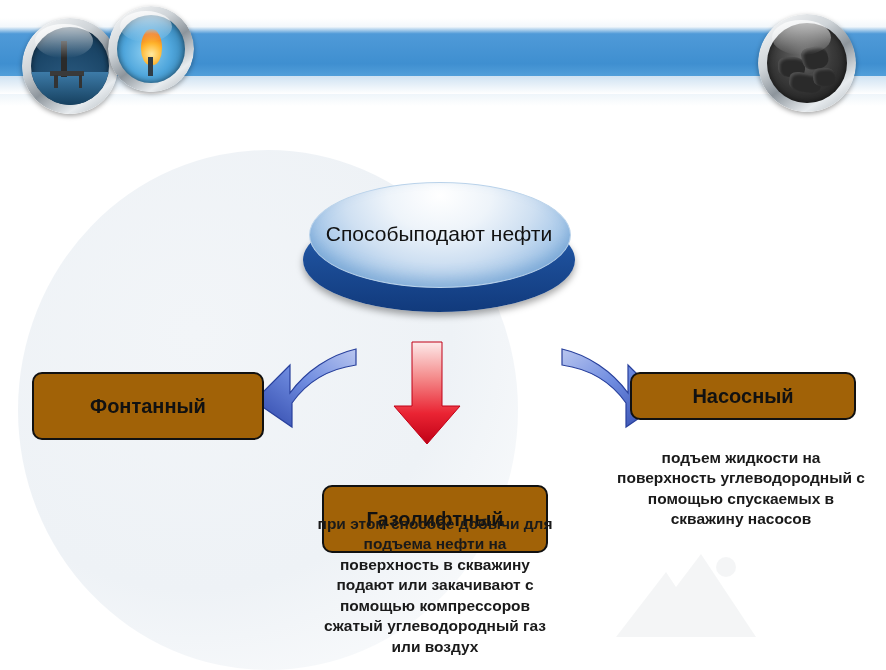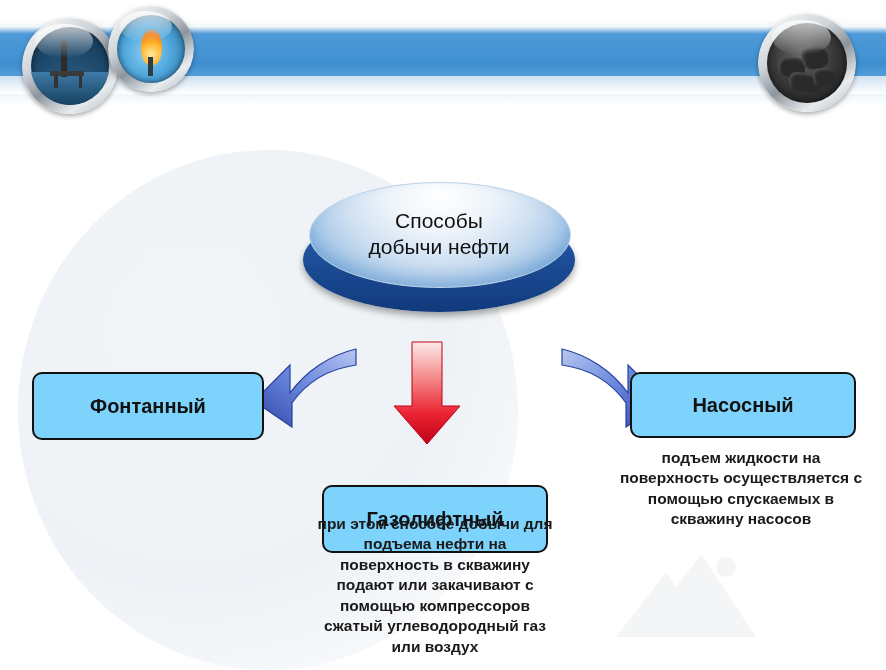--- a/index.html
+++ b/index.html
@@ -168,54 +168,54 @@
     background:
       radial-gradient(ellipse at 50% 12%, #ffffff 0%, #eef4fa 28%, #cfe0f2 52%, #9cc1e6 78%, #6ba3d8 100%);
     border: 1px solid #b9d2ea;
     box-shadow: inset 0 -8px 14px rgba(70,130,190,0.35);
   }
   #central-node .label {
     position: absolute;
     left: 6px; top: 0;
     width: 260px; height: 104px;
     display: flex;
-    flex-direction: column;
+    flex-direction: row;
     align-items: center;
     justify-content: center;
     text-align: center;
     font-size: 21px;
     color: #111111;
     line-height: 1.25;
   }
 
   
   .arrow { position: absolute; z-index: 3; }
   #arrow-left  { left: 252px; top: 345px; }
   #arrow-right { left: 556px; top: 345px; }
   #arrow-down  { left: 390px; top: 340px; }
 
   
   .node-box {
     position: absolute;
     box-sizing: border-box;
     border: 2px solid #111111;
     border-radius: 10px;
-    background: #7dd3fc;
+    background: #a16207;
     display: flex;
     align-items: center;
     justify-content: center;
     text-align: center;
     font-size: 20px;
     font-weight: bold;
     color: #111111;
     z-index: 5;
   }
   #box-fontan  { left: 32px;  top: 372px; width: 232px; height: 68px; }
   #box-gazlift { left: 322px; top: 440px; width: 226px; height: 68px; margin-top: 45px; }
-  #box-nasos   { left: 630px; top: 372px; width: 226px; height: 66px; }
+  #box-nasos   { left: 630px; top: 372px; width: 226px; height: 48px; }
 
   .node-desc {
     position: absolute;
     text-align: center;
     font-size: 15.5px;
     font-weight: bold;
     color: #1a1a1a;
     line-height: 1.32;
     z-index: 5;
   }
@@ -267,21 +267,21 @@
       <div class="lump l4"></div>
     </div>
     <div class="gloss"></div>
   </div>
 
   <div id="central-node">
     <div class="base"></div>
     <div class="top"></div>
     <div class="label">
       <span>Способы</span>
-      <span>добычи нефти</span>
+      <span>подают нефти</span>
     </div>
   </div>
 
   <svg class="arrow" id="arrow-left" width="110" height="86" viewBox="0 0 110 86">
     <defs>
       <linearGradient id="gradBlueL" x1="1" y1="0" x2="0" y2="1">
         <stop offset="0%" stop-color="#b9c6ef"></stop>
         <stop offset="45%" stop-color="#6f8ce0"></stop>
         <stop offset="100%" stop-color="#2d45a8"></stop>
       </linearGradient>
@@ -317,15 +317,15 @@
   </div>
 
   <div class="node-box" id="box-gazlift">
     <span>Газолифтный</span>
   </div>
   <div class="node-desc" id="desc-gazlift">при этом способе добычи для подъема нефти на поверхность в скважину подают или закачивают с помощью компрессоров сжатый углеводородный газ или воздух</div>
 
   <div class="node-box" id="box-nasos">
     <span>Насосный</span>
   </div>
-  <div class="node-desc" id="desc-nasos">подъем жидкости на поверхность осуществляется с помощью спускаемых в скважину насосов</div>
+  <div class="node-desc" id="desc-nasos">подъем жидкости на поверхность углеводородный с помощью спускаемых в скважину насосов</div>
 
 </div>
 
 </body></html>

